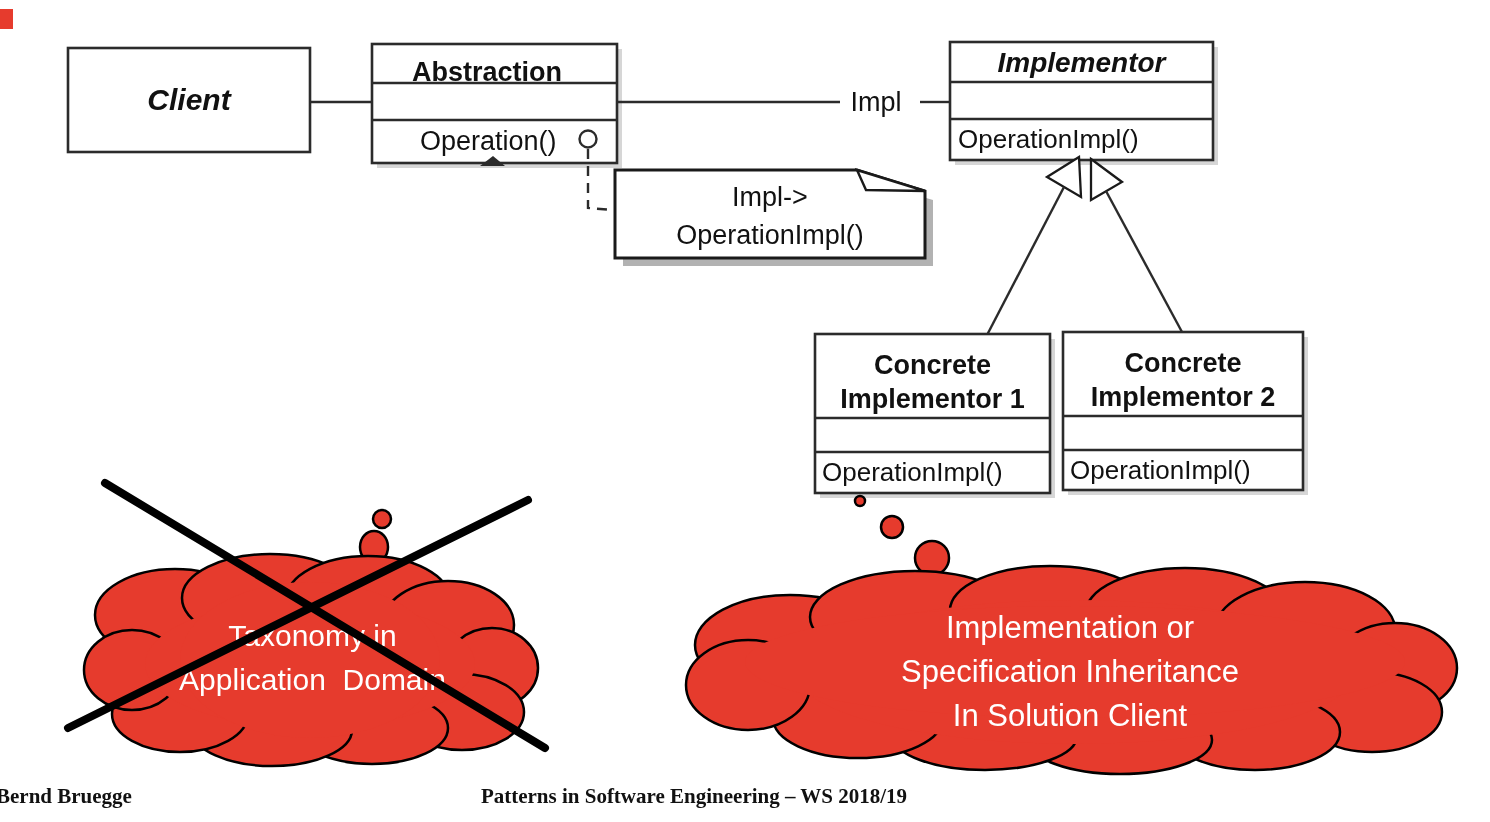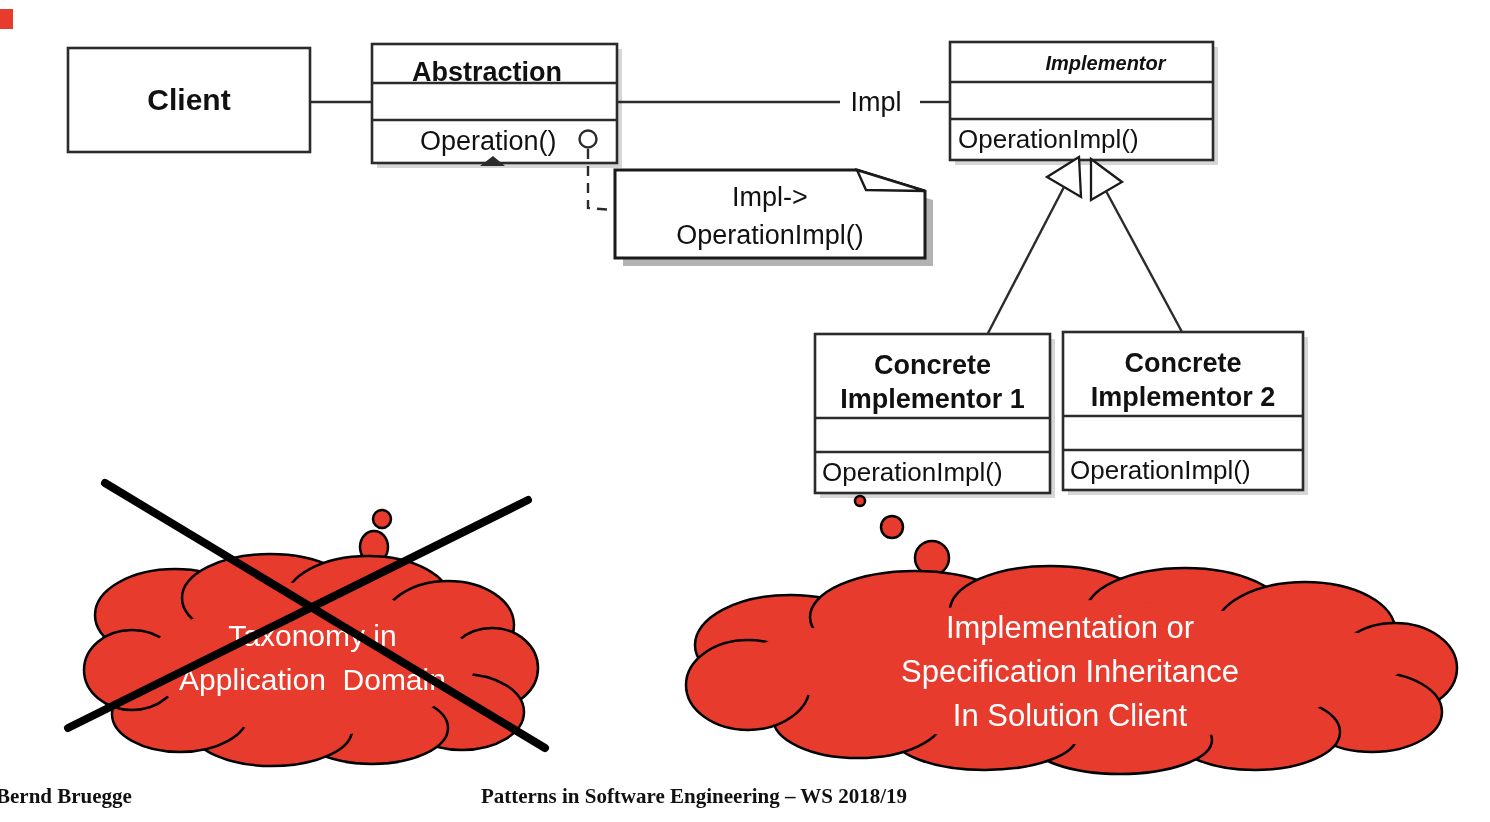--- a/index.html
+++ b/index.html
@@ -20,21 +20,21 @@
   .txt{
     position:absolute;z-index:20;
     display:flex;align-items:center;
     color:#111;
     line-height:1.2;
   }
   .center{justify-content:center;text-align:center;}
   .col{flex-direction:column;justify-content:flex-end;}
   .uml-title{font-weight:bold;font-size:27px;}
   .client-title{font-weight:bold;font-size:30px;}
-  .italic{font-style:italic;font-size:20px;margin-left:24px;}
+  .italic{font-style:italic;font-size:28px;}
   .uml-op{font-size:26px;}
   .note-line{font-size:27px;}
   .assoc-label{font-size:27px;}
   .cloud-text{color:#fff;font-size:30px;line-height:44px;white-space:pre;}
   .footer{
     font-family:"Liberation Serif","DejaVu Serif",serif;
     font-weight:bold;font-size:21px;color:#111;
   }
   .red-fill{fill:var(--cloud-red);}
   .cloud-bump{fill:var(--cloud-red);stroke:#000;stroke-width:2.5;}
@@ -142,21 +142,21 @@
       <ellipse cx="1255" cy="732" rx="85" ry="38" class="cloud-bump"></ellipse>
       <ellipse cx="1120" cy="740" rx="92" ry="34" class="cloud-bump"></ellipse>
       <ellipse cx="985" cy="736" rx="92" ry="34" class="cloud-bump"></ellipse>
       <ellipse cx="858" cy="718" rx="85" ry="40" class="cloud-bump"></ellipse>
       <ellipse cx="748" cy="685" rx="62" ry="45" class="cloud-bump"></ellipse>
       <ellipse cx="1075" cy="672" rx="280" ry="72" class="cloud-core"></ellipse>
       <ellipse cx="1075" cy="662" rx="330" ry="56" class="cloud-core"></ellipse>
     </g>
   </svg>
 
-  <div class="txt center client-title" style="left:68px;top:48px;width:242px;height:104px;">Client</div>
+  <div class="txt center client-title" style="left:68px;top:48px;width:242px;height:104px;font-style:italic;">Client</div>
 
   <div class="txt uml-title" style="left:382px;top:46px;width:228px;height:52px;margin-left:30px;">Abstraction</div>
   <div class="txt uml-op" style="left:380px;top:121px;width:190px;height:41px;font-size:27px;margin-left:40px;">Operation()</div>
 
   <div class="txt center assoc-label" style="left:836px;top:87px;width:80px;height:30px;">Impl</div>
 
   <div class="txt center note-line" style="left:615px;top:179px;width:310px;height:36px;">Impl-&gt;</div>
   <div class="txt center note-line" style="left:615px;top:217px;width:310px;height:36px;">OperationImpl()</div>
 
   <div class="txt center uml-title italic" style="left:950px;top:44px;width:263px;height:37px;">Implementor</div>

